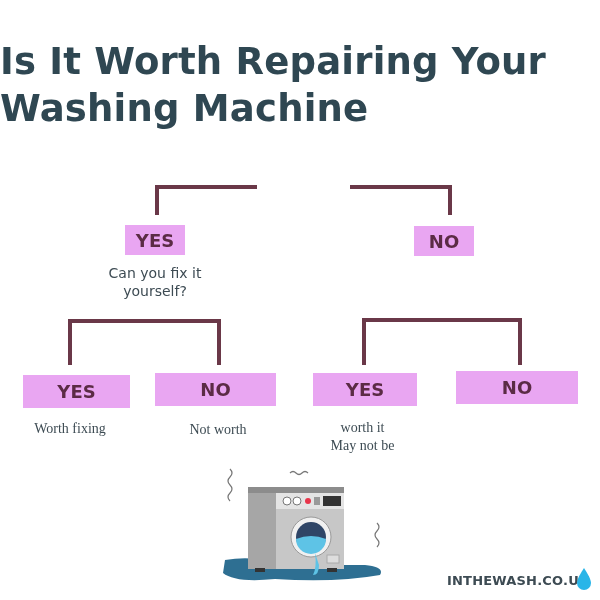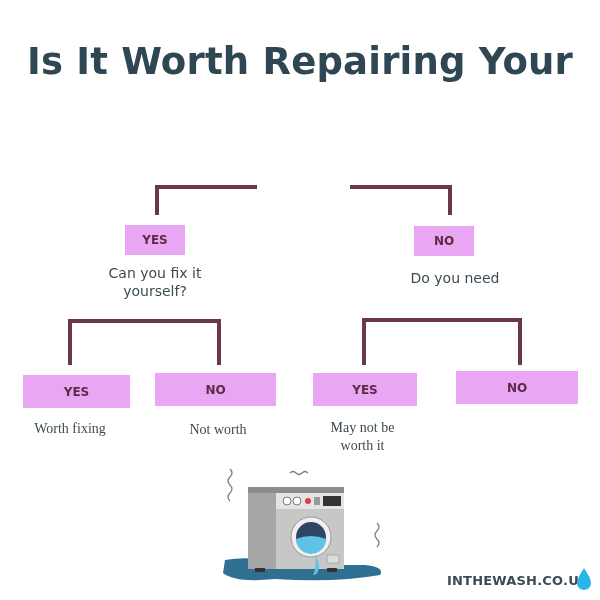--- a/index.html
+++ b/index.html
@@ -1,28 +1,29 @@
 <!DOCTYPE html>
 <html><head>
 <meta charset="utf-8">
 <style>
   html,body{margin:0;padding:0;}
   body{width:600px;height:600px;background:#ffffff;position:relative;overflow:hidden;font-family:"DejaVu Sans","Liberation Sans",sans-serif;}
-  .title{position:absolute;left:0;top:38px;width:600px;text-align:center;font-weight:bold;font-size:37px;line-height:47px;color:#2f4752;letter-spacing:0.2px;}
+  .title{position:absolute;left:0;top:38px;width:600px;font-weight:bold;font-size:37px;line-height:47px;color:#2f4752;letter-spacing:0.2px;}
   .q{position:absolute;text-align:center;color:#3d4b53;font-size:14px;line-height:18px;}
-  .box{position:absolute;background:#e9a6f2;color:#5b2b45;font-weight:bold;font-size:12px;display:flex;align-items:center;justify-content:center;}
+  .box{position:absolute;background:#e9a6f2;color:#5b2b45;font-weight:bold;font-size:18px;display:flex;align-items:center;justify-content:center;}
   .ln{position:absolute;background:#6a3848;}
   .res{position:absolute;text-align:center;color:#3d4b53;font-size:14px;line-height:18px;font-family:Liberation Serif, serif;}
   .brand{position:absolute;left:447px;top:573px;font-weight:bold;font-size:13px;color:#3d4b53;letter-spacing:0.2px;}
 </style>
 </head>
 <body>
 
 <div class="title">
   <div>Is It Worth Repairing Your</div>
+  <div>Washing Machine</div>
 </div>
 
 <div class="q" style="left:240px;top:166px;width:130px;">
 </div>
 
 <div class="ln" style="left:155px;top:185px;width:102px;height:4px;"></div>
 <div class="ln" style="left:155px;top:185px;width:4px;height:30px;"></div>
 <div class="ln" style="left:350px;top:185px;width:102px;height:4px;"></div>
 <div class="ln" style="left:448px;top:185px;width:4px;height:30px;"></div>
 
@@ -31,21 +32,20 @@
   </div>
 <div class="box" style="left:414px;top:226px;width:60px;height:30px;">
     <span>NO</span>
   </div>
 
 <div class="q" style="left:90px;top:264px;width:130px;">
   <div>Can you fix it</div>
   <div>yourself?</div>
 </div>
 <div class="q" style="left:375px;top:269px;width:160px;">
-  <div>Do you need</div>
 </div>
 
 <div class="ln" style="left:68px;top:319px;width:153px;height:4px;"></div>
 <div class="ln" style="left:68px;top:319px;width:4px;height:46px;"></div>
 <div class="ln" style="left:217px;top:319px;width:4px;height:46px;"></div>
 
 <div class="ln" style="left:362px;top:318px;width:160px;height:4px;"></div>
 <div class="ln" style="left:362px;top:318px;width:4px;height:47px;"></div>
 <div class="ln" style="left:518px;top:318px;width:4px;height:47px;"></div>
 
@@ -62,22 +62,22 @@
     <span>NO</span>
   </div>
 
 <div class="res" style="left:15px;top:420px;width:110px;">
   <div>Worth fixing</div>
 </div>
 <div class="res" style="left:158px;top:421px;width:120px;">
   <div>Not worth</div>
 </div>
 <div class="res" style="left:305px;top:419px;width:115px;">
+  <div>worth it</div>
   <div>May not be</div>
-  <div>worth it</div>
 </div>
 <div class="res" style="left:455px;top:419px;width:125px;">
 </div>
 
 <svg style="position:absolute;left:215px;top:465px;" width="180" height="125" viewBox="0 0 180 125">
   <path d="M10 95 Q40 90 70 100 L150 100 Q170 102 165 110 Q120 118 60 114 Q20 118 8 108 Z" fill="#2e6f92"></path>
   <path d="M15 4 q4 4 0 8 q-4 4 0 8 q4 4 0 8 q-4 4 0 8" stroke="#777" fill="none" stroke-width="1.2"></path>
   <path d="M75 8 q3 -3 6 0 q3 3 6 0 q3 -3 6 0" stroke="#777" fill="none" stroke-width="1.2"></path>
   <path d="M162 58 q4 4 0 8 q-4 4 0 8 q4 4 0 8" stroke="#777" fill="none" stroke-width="1.2"></path>
   <rect x="33" y="22" width="96" height="82" fill="#c7c7c7"></rect>

